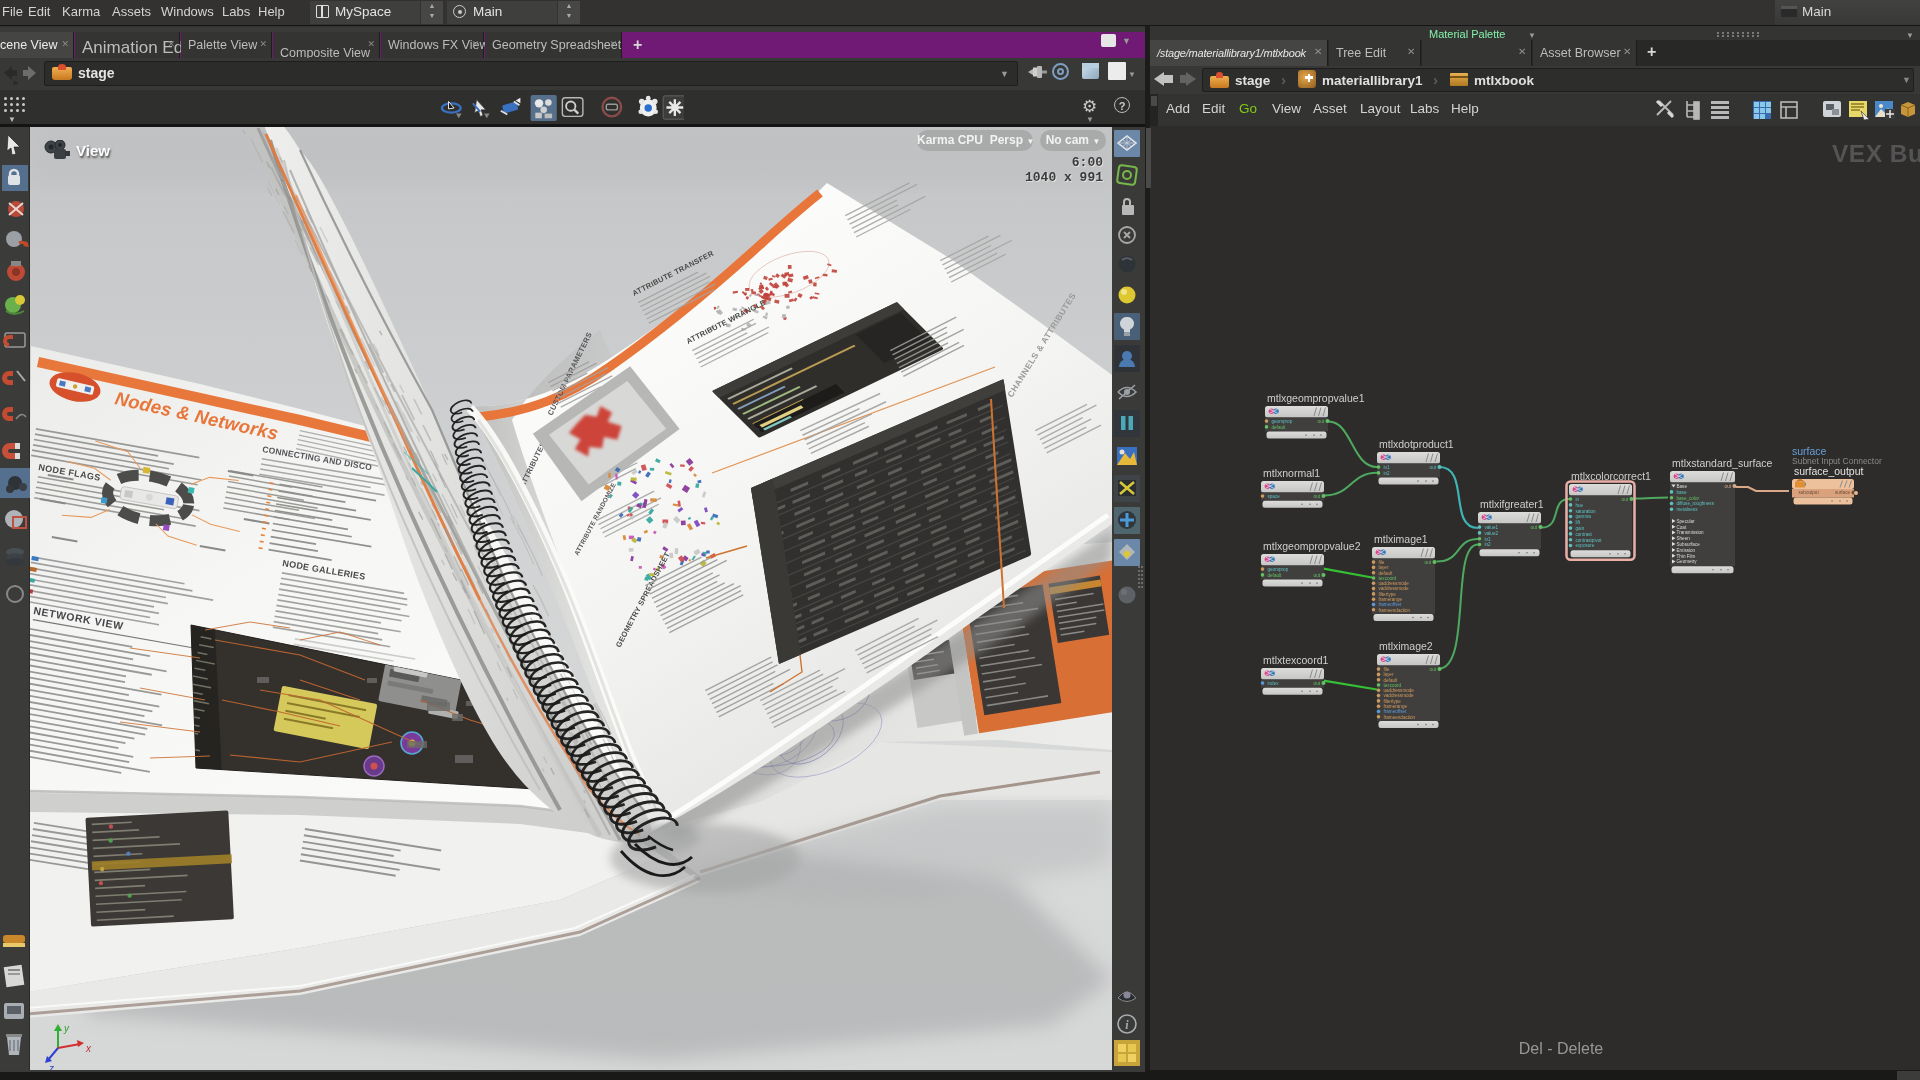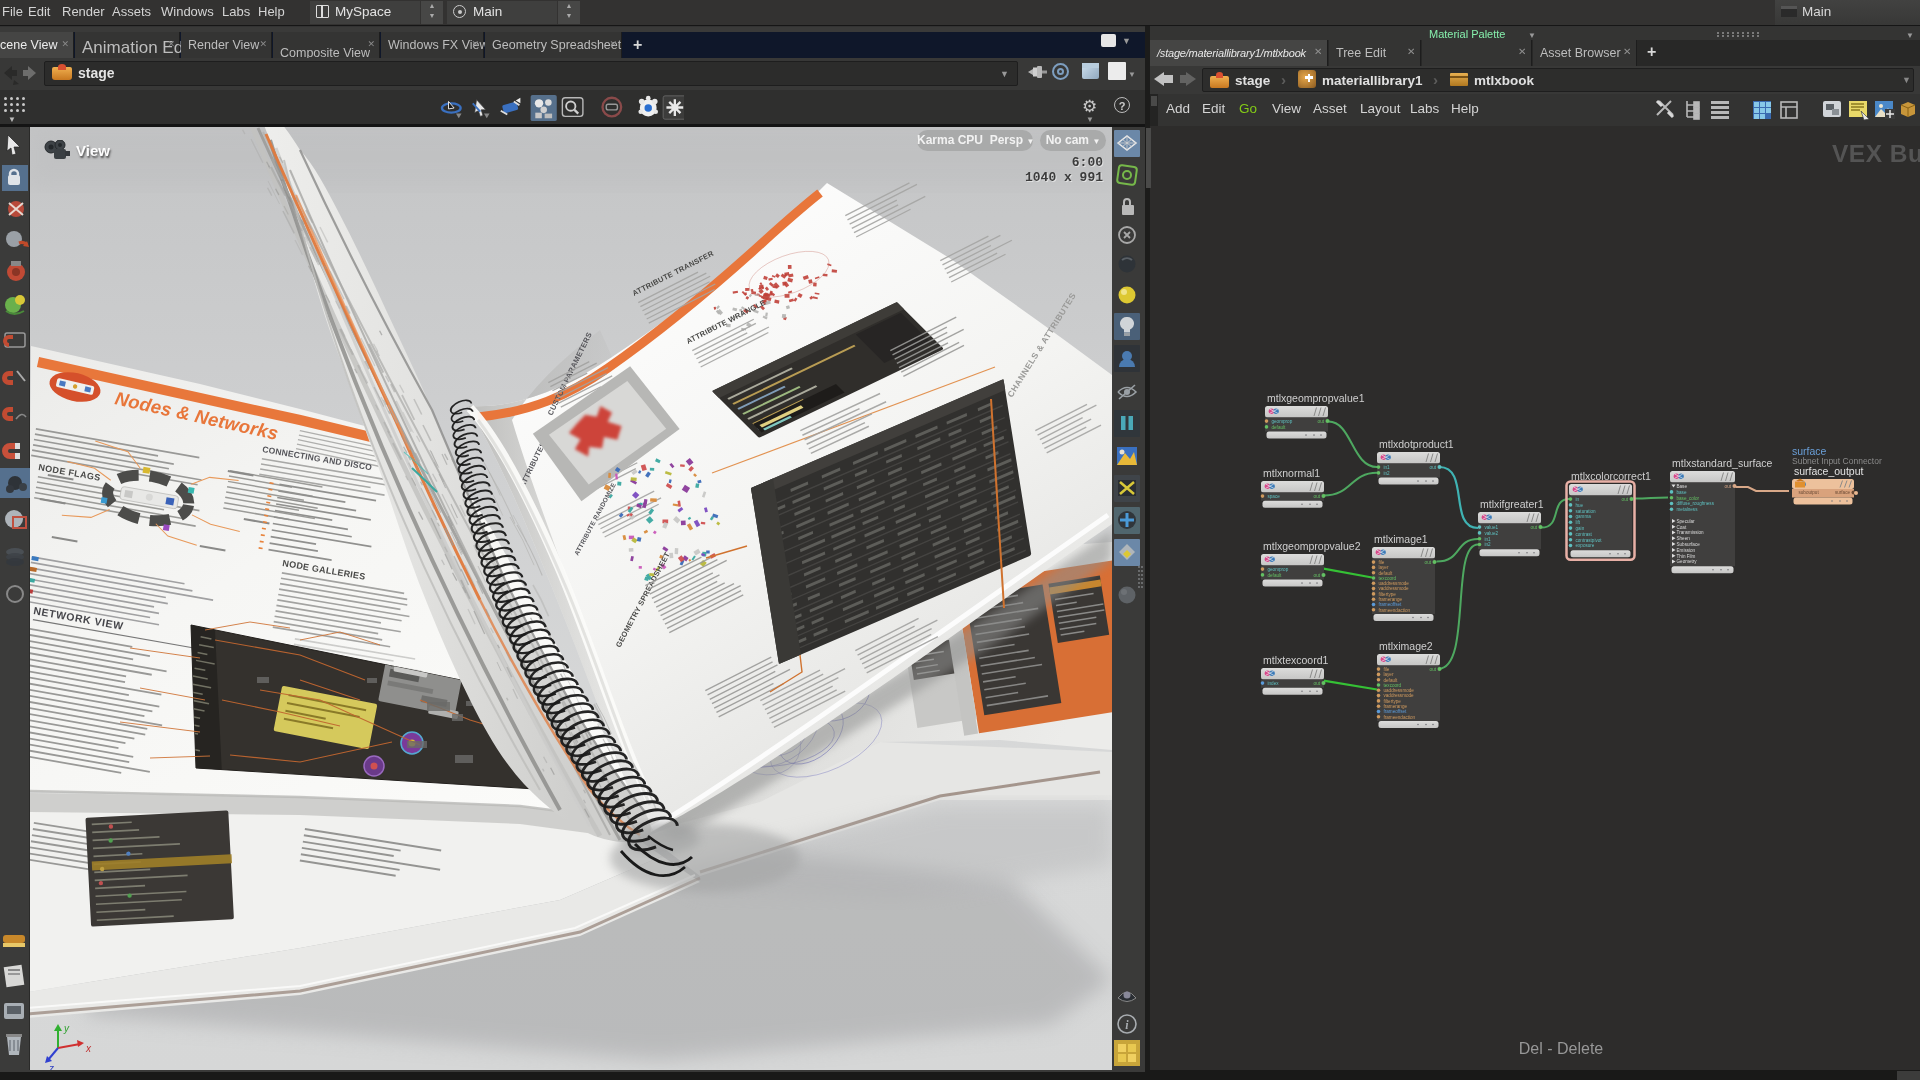--- a/index.html
+++ b/index.html
@@ -1,50 +1,50 @@
 <!DOCTYPE html>
 <html><head><meta charset="utf-8"><style>
 *{margin:0;padding:0;box-sizing:border-box}
 html,body{width:1920px;height:1080px;overflow:hidden;background:#333;font-family:"Liberation Sans",sans-serif}
 .abs{position:absolute}
 </style></head><body>
 <div class="abs" style="left:0;top:0;width:1920px;height:26px;background:#333231;border-bottom:1px solid #161616">
 <div class="abs" style="left:2px;top:4px;color:#d4d4d4;font-size:13px">File</div>
 <div class="abs" style="left:28px;top:4px;color:#d4d4d4;font-size:13px">Edit</div>
-<div class="abs" style="left:62px;top:4px;color:#d4d4d4;font-size:13px">Render</div>
+<div class="abs" style="left:62px;top:4px;color:#d4d4d4;font-size:13px">Karma</div>
 <div class="abs" style="left:112px;top:4px;color:#d4d4d4;font-size:13px">Assets</div>
 <div class="abs" style="left:161px;top:4px;color:#d4d4d4;font-size:13px">Windows</div>
 <div class="abs" style="left:222px;top:4px;color:#d4d4d4;font-size:13px">Labs</div>
 <div class="abs" style="left:258px;top:4px;color:#d4d4d4;font-size:13px">Help</div>
 <div class="abs" style="left:310px;top:1px;width:110px;height:23px;background:#3f3f3e"></div>
 <div class="abs" style="left:316px;top:5px;width:13px;height:13px;border:1.5px solid #ddd;border-radius:1px"></div>
 <div class="abs" style="left:321px;top:5px;width:1.5px;height:13px;background:#ddd"></div>
 <div class="abs" style="left:335px;top:4px;color:#e2e2e2;font-size:13.5px">MySpace</div>
 <div class="abs" style="left:421px;top:1px;width:22px;height:23px;background:#474746;color:#aaa;font-size:7px;text-align:center;line-height:10px">▲<br>▼</div>
 <div class="abs" style="left:447px;top:1px;width:110px;height:23px;background:#3f3f3e"></div>
 <div class="abs" style="left:453px;top:5px;width:13px;height:13px;border:1.5px solid #ccc;border-radius:50%"></div>
 <div class="abs" style="left:458px;top:10px;width:4px;height:4px;background:#ccc;border-radius:50%"></div>
 <div class="abs" style="left:473px;top:4px;color:#e2e2e2;font-size:13.5px">Main</div>
 <div class="abs" style="left:558px;top:1px;width:22px;height:23px;background:#474746;color:#aaa;font-size:7px;text-align:center;line-height:10px">▲<br>▼</div>
 <div class="abs" style="left:1775px;top:0;width:145px;height:25px;background:linear-gradient(#424241,#383837)"></div>
 <div class="abs" style="left:1781px;top:6px;width:16px;height:11px;background:#2a2a2a;border-top:3px solid #555"></div>
 <div class="abs" style="left:1802px;top:4px;color:#d8d8d8;font-size:13.5px">Main</div>
 </div>
 <div class="abs" style="left:0;top:27px;width:1145px;height:5px;background:#3a3a39"></div>
-<div class="abs" style="left:0;top:32px;width:1145px;height:26px;background:#0f172a">
+<div class="abs" style="left:0;top:32px;width:1145px;height:26px;background:#701a75">
 <div class="abs" style="left:0px;top:0;width:74px;height:26px;background:#454544;border-right:1px solid #1d1d1d">
       <div class="abs" style="left:0px;top:6px;color:#ececec;font-size:12.5px;white-space:nowrap">cene View</div>
       <div class="abs" style="right:4px;top:7px;color:#8a8a8a;font-size:9px">✕</div>
     </div>
 <div class="abs" style="left:75px;top:0;width:105px;height:26px;background:#343433;border-right:1px solid #1d1d1d">
       <div class="abs" style="left:7px;top:6px;color:#bdbdbd;font-size:17px;white-space:nowrap">Animation Editor</div>
       <div class="abs" style="right:4px;top:7px;color:#8a8a8a;font-size:9px">✕</div>
     </div>
 <div class="abs" style="left:181px;top:0;width:91px;height:26px;background:#343433;border-right:1px solid #1d1d1d">
-      <div class="abs" style="left:7px;top:6px;color:#bdbdbd;font-size:12.5px;white-space:nowrap">Render View</div>
+      <div class="abs" style="left:7px;top:6px;color:#bdbdbd;font-size:12.5px;white-space:nowrap">Palette View</div>
       <div class="abs" style="right:4px;top:7px;color:#8a8a8a;font-size:9px">✕</div>
     </div>
 <div class="abs" style="left:273px;top:0;width:107px;height:26px;background:#343433;border-right:1px solid #1d1d1d">
       <div class="abs" style="left:7px;top:14px;color:#bdbdbd;font-size:12.5px;white-space:nowrap">Composite View</div>
       <div class="abs" style="right:4px;top:7px;color:#8a8a8a;font-size:9px">✕</div>
     </div>
 <div class="abs" style="left:381px;top:0;width:103px;height:26px;background:#343433;border-right:1px solid #1d1d1d">
       <div class="abs" style="left:7px;top:6px;color:#bdbdbd;font-size:12.5px;white-space:nowrap">Windows FX View</div>
       <div class="abs" style="right:4px;top:7px;color:#8a8a8a;font-size:9px">✕</div>
     </div>

